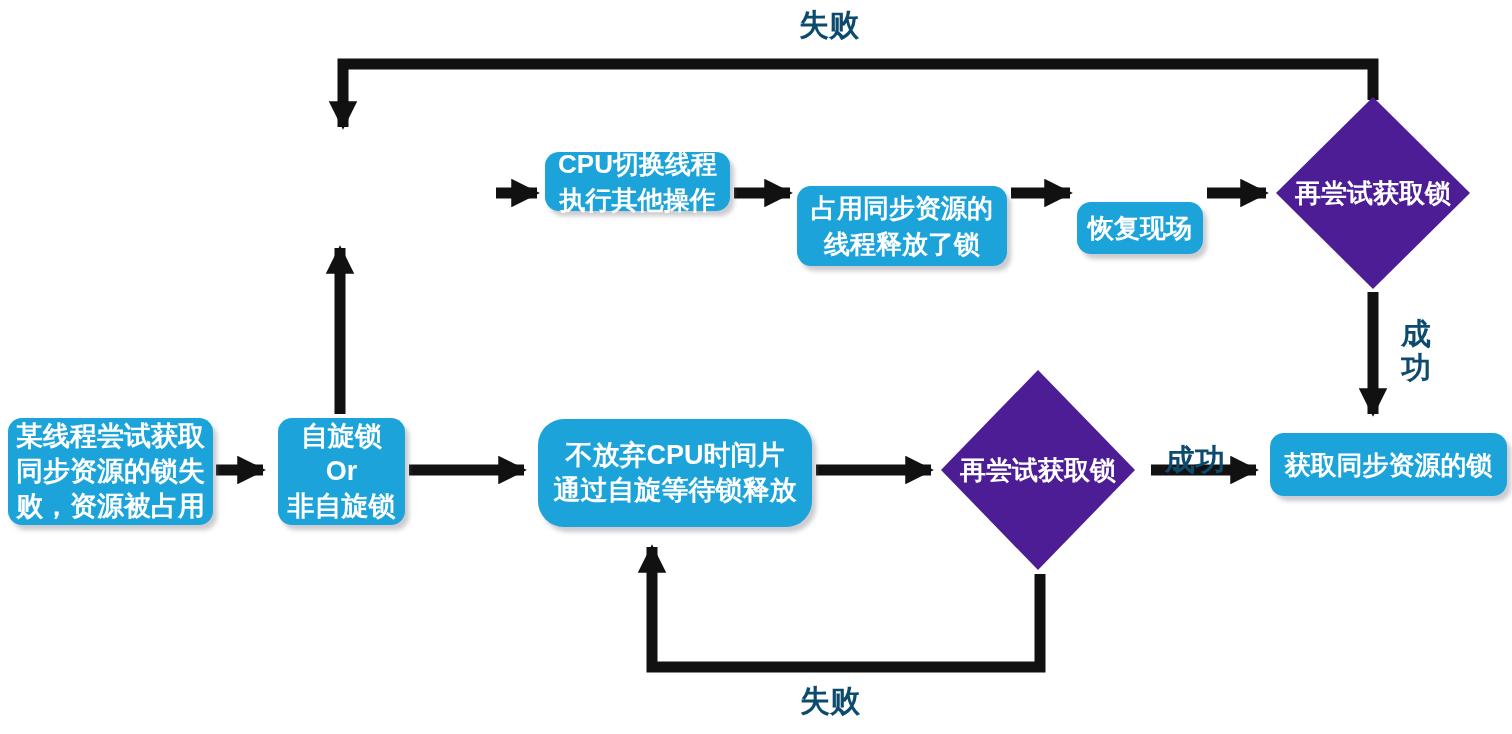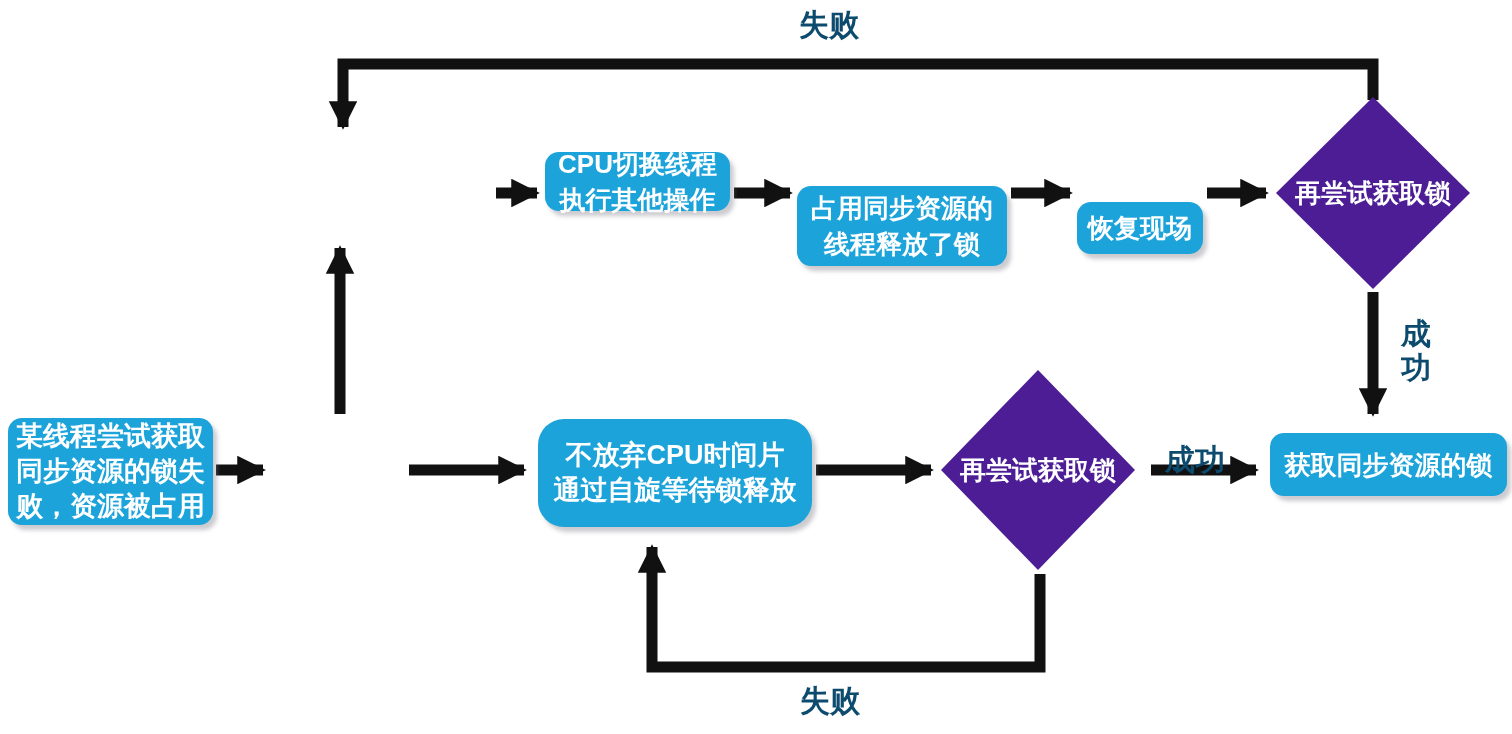--- a/index.html
+++ b/index.html
@@ -98,20 +98,23 @@
 线程释放了锁</div>
 
   <div class="node box small" style="left:1077px; top:170px; width:126px; height:52px;margin-top:32px;">恢复现场</div>
 
   <div class="node diamond" style="left:1276px; top:97px; width:194px; height:192px;">再尝试获取锁</div>
 
   <div class="node box tight" style="left:8px; top:418px; width:205px; height:107px;">某线程尝试获取
 同步资源的锁失
 败，资源被占用</div>
 
+  <div class="node box tight" style="left:278px; top:418px; width:127px; height:107px;">自旋锁
+Or
+非自旋锁</div>
 
   <div class="node box tight" style="left:538px; top:419px; width:274px; height:108px;border-radius:26px;">不放弃CPU时间片
 通过自旋等待锁释放</div>
 
   <div class="node diamond" style="left:941px; top:370px; width:194px; height:200px;">再尝试获取锁</div>
 
   <div class="node box" style="left:1270px; top:433px; width:237px; height:63px;text-align:right;">获取同步资源的锁</div>
 
   <div class="edge-label" style="left:779px; top:8px; width:100px;">失败</div>
 

